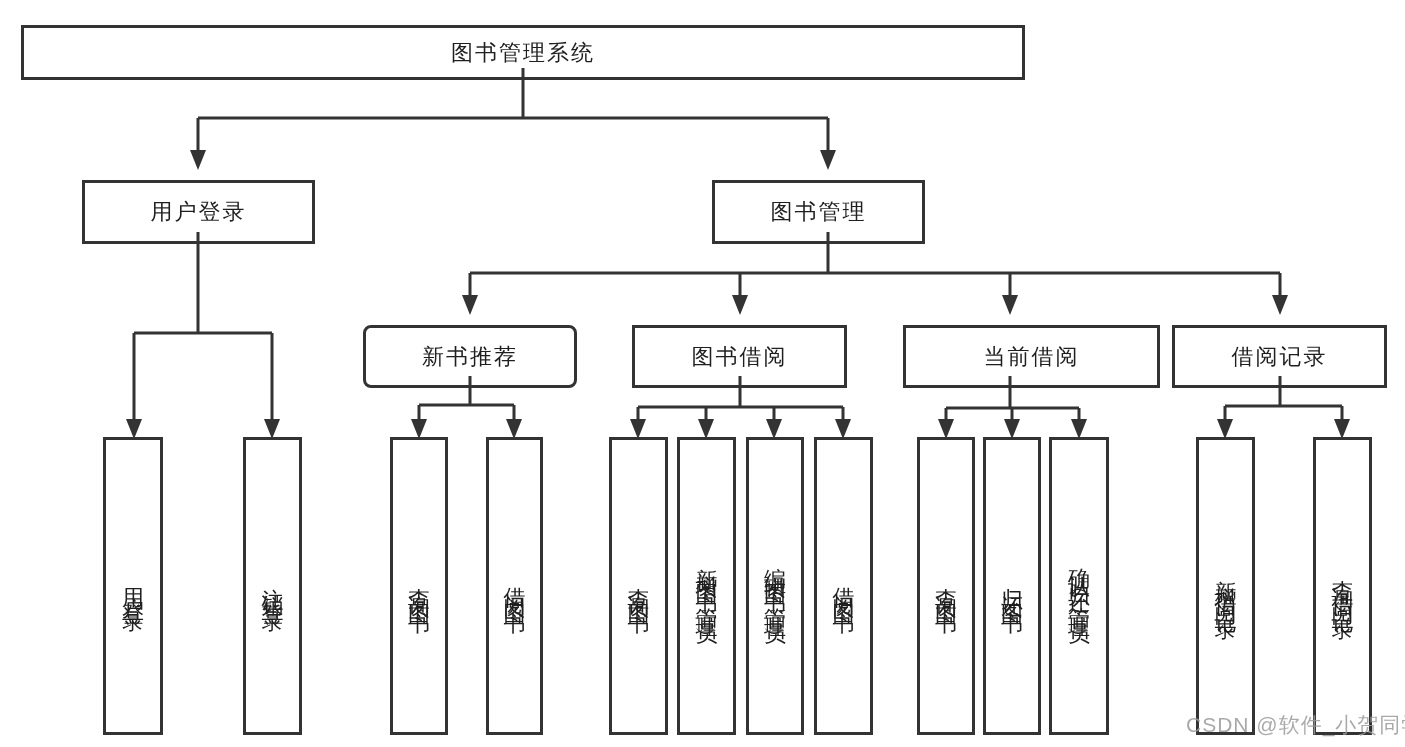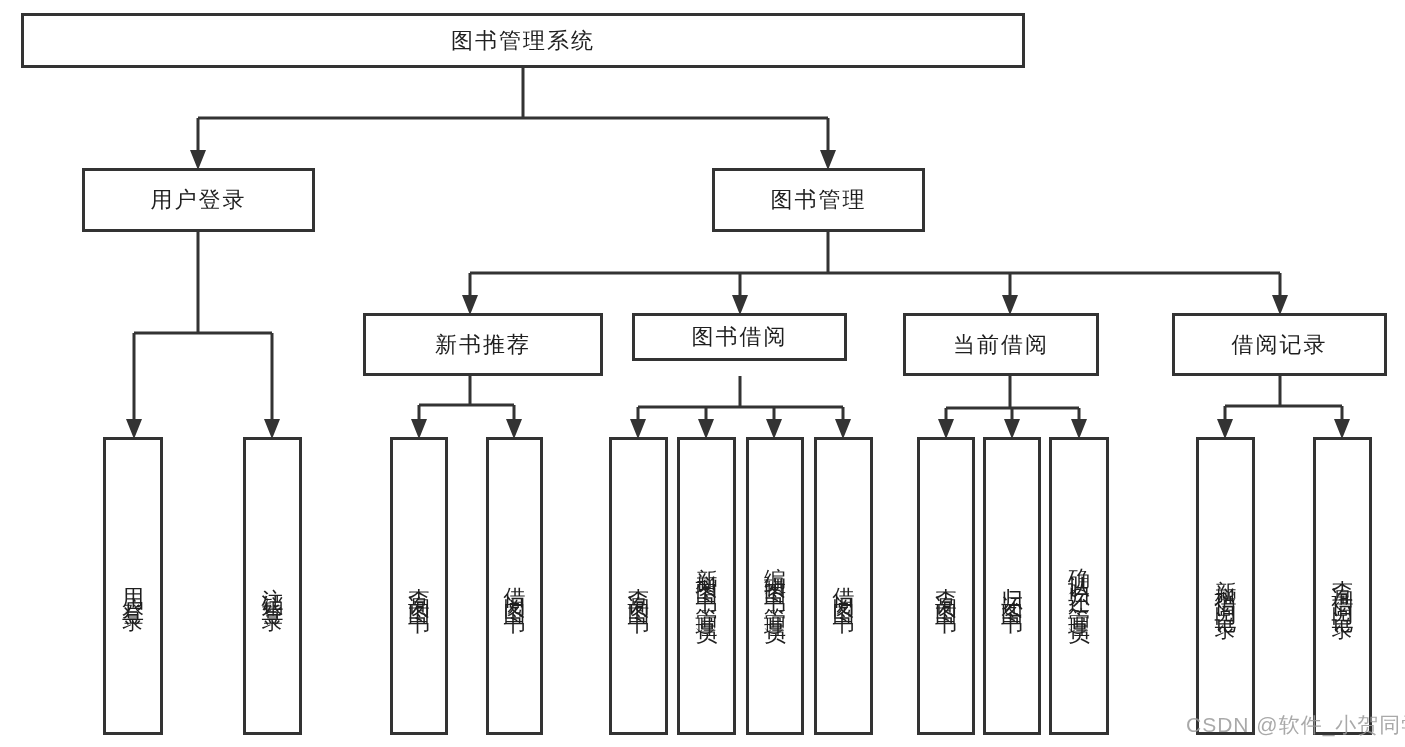--- a/index.html
+++ b/index.html
@@ -12,21 +12,21 @@
   body{font-family:"Liberation Sans","DejaVu Sans",sans-serif;}
   .canvas{
     position:relative;width:1405px;height:747px;background:var(--bg);overflow:hidden;
   }
   .edges{position:absolute;left:0;top:0;z-index:2;pointer-events:none;}
   .node{
     position:absolute;box-sizing:border-box;background:#fff;border:3px solid var(--line);
     color:var(--text);display:flex;align-items:center;justify-content:center;
     font-size:22px;line-height:1;z-index:1;
   }
-  .hbox{letter-spacing:2px;}
+  .hbox{letter-spacing:2px;margin-top:12px;}
   .vbox{
     writing-mode:vertical-rl;text-orientation:mixed;letter-spacing:8px;
     font-size:22px;
   }
   .watermark{
     position:absolute;left:1186px;top:711px;z-index:5;white-space:nowrap;
     color:var(--wm);font-size:21px;letter-spacing:1px;opacity:.85;
   }
 </style>
 </head>
@@ -52,23 +52,23 @@
              M938 419 L954 419 L946 439 Z M1004 419 L1020 419 L1012 439 Z
              M1071 419 L1087 419 L1079 439 Z
              M1217 419 L1233 419 L1225 439 Z M1334 419 L1350 419 L1342 439 Z" fill="#333333" stroke="none"></path>
   </svg>
 
   <div class="node hbox" style="left:21px;top:13px;width:1004px;height:55px;">图书管理系统</div>
 
   <div class="node hbox" style="left:82px;top:168px;width:233px;height:64px;">用户登录</div>
   <div class="node hbox" style="left:712px;top:168px;width:213px;height:64px;">图书管理</div>
 
-  <div class="node hbox" style="left:363px;top:313px;width:240px;height:63px;">新书推荐</div>
-  <div class="node hbox" style="left:632px;top:313px;width:215px;height:48px;text-align:right;">图书借阅</div>
-  <div class="node hbox" style="left:903px;top:313px;width:196px;height:63px;">当前借阅</div>
+  <div class="node hbox" style="left:363px;top:313px;width:214px;height:63px;border-radius:8px;">新书推荐</div>
+  <div class="node hbox" style="left:632px;top:313px;width:215px;height:63px;text-align:right;">图书借阅</div>
+  <div class="node hbox" style="left:903px;top:313px;width:257px;height:63px;">当前借阅</div>
   <div class="node hbox" style="left:1172px;top:313px;width:215px;height:63px;">借阅记录</div>
 
   <div class="node vbox" style="left:103px;top:437px;width:60px;height:298px;">用户登录</div>
   <div class="node vbox" style="left:243px;top:437px;width:59px;height:298px;">注销登录</div>
 
   <div class="node vbox" style="left:390px;top:437px;width:58px;height:298px;">查询图书</div>
   <div class="node vbox" style="left:486px;top:437px;width:57px;height:298px;">借阅图书</div>
 
   <div class="node vbox" style="left:609px;top:437px;width:59px;height:298px;">查询图书</div>
   <div class="node vbox" style="left:677px;top:437px;width:59px;height:298px;">新增图书（管理员）</div>

